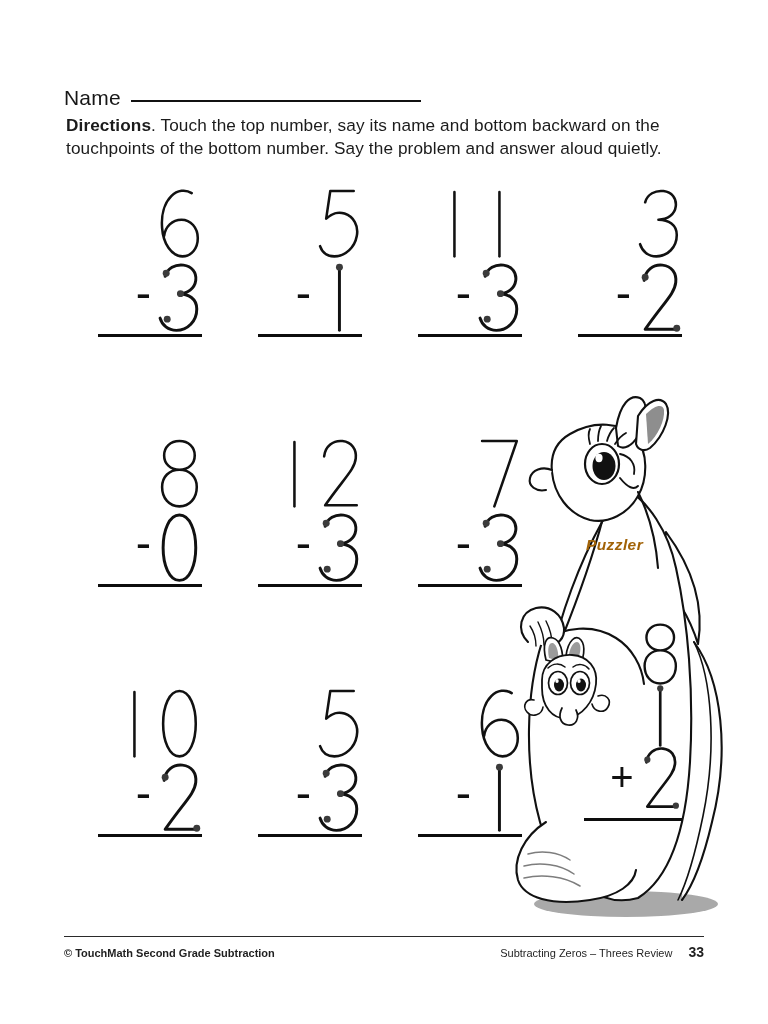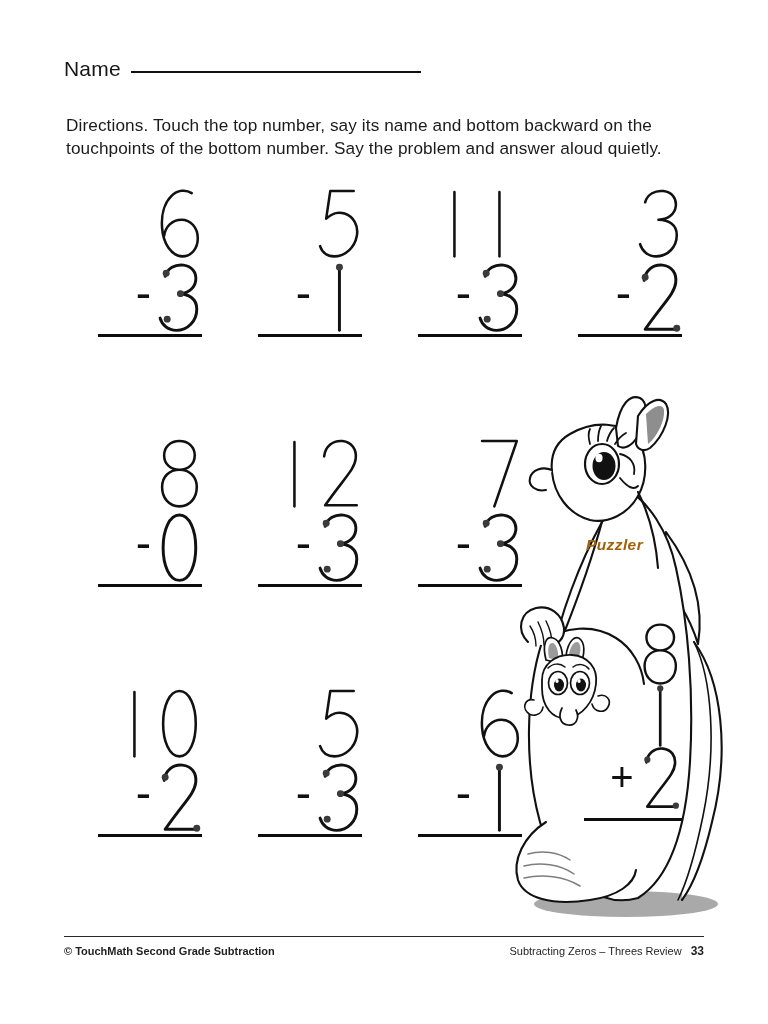--- a/index.html
+++ b/index.html
@@ -26,40 +26,41 @@
     left: 64px;
     top: 57px;
     display: flex;
     align-items: baseline;
     gap: 10px;
   }
   #name-label {
     font-size: 21px;
     letter-spacing: .2px;
     color: #171717;
+    margin-top: 29px;
   }
   #name-rule {
     width: 290px;
     height: 0;
     border-bottom: 2.2px solid #111;
     transform: translateY(-3px);
   }
 
   
   #directions {
     position: absolute;
     left: 66px;
     top: 114px;
     width: 650px;
     font-size: 17.2px;
     line-height: 23px;
     color: #1b1b1b;
     letter-spacing: .1px;
   }
-  #directions-label { font-weight: normal; }
+  #directions-label { font-weight: bold; }
 
   
   .prob-row {
     position: absolute;
     left: 0;
     width: 768px;
     height: 170px;
   }
   #row-1 { top: 186px; }
   #row-2 { top: 436px; }
@@ -178,22 +179,22 @@
     display: flex;
     align-items: baseline;
     font-size: 11px;
     color: #1f1f1f;
   }
   #footer-left { flex: 0 0 auto; font-weight: bold; }
   #footer-spacer { flex: 1 1 auto; }
   #footer-center { flex: 0 0 auto; font-weight: 400; }
   #footer-page {
     flex: 0 0 auto;
-    margin-left: 9px;
-    font-size: 12px;
+    margin-left: 16px;
+    font-size: 14px;
     font-weight: bold;
   }
 </style>
 </head>
 <body>
 
 <div id="page">
 
   <div id="name-row">
     <span id="name-label">Name</span>

